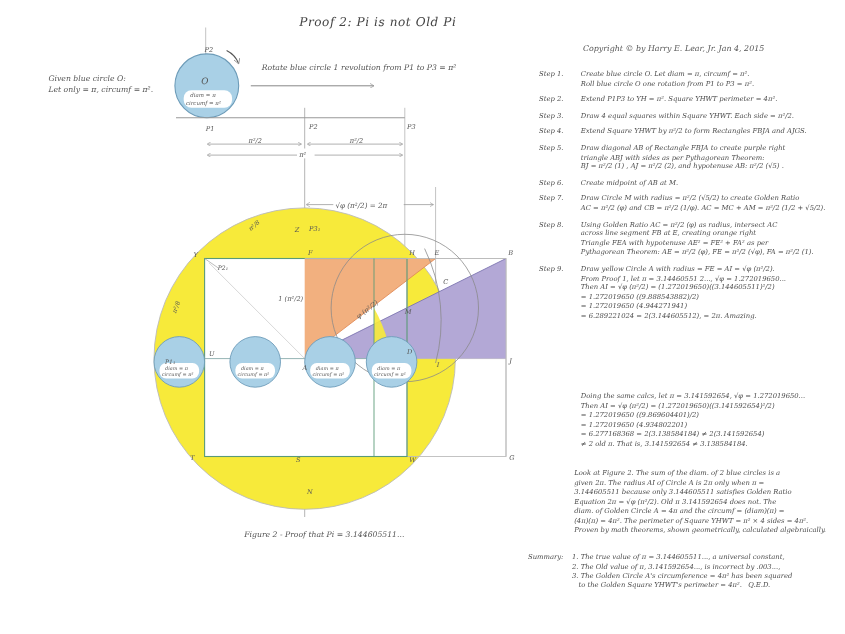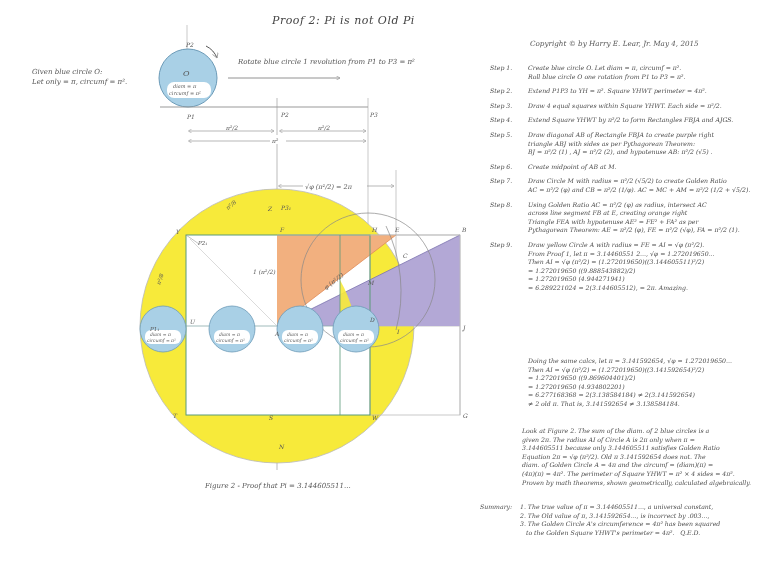--- a/index.html
+++ b/index.html
@@ -1,45 +1,45 @@
 <!DOCTYPE html>
 <html><head>
 <meta charset="utf-8">
 <style>
   html,body{margin:0;padding:0;background:#ffffff;}
   body{width:768px;height:576px;position:relative;overflow:hidden;font-family:"DejaVu Serif",serif;color:#3a3a3a;}
   .hand{font-family:"DejaVu Serif",serif;font-style:italic;}
   #title{position:absolute;left:228px;top:14px;font-size:11px;letter-spacing:0.5px;color:#444;margin-left:44px;}
-  #given{position:absolute;left:32px;top:67px;font-size:7px;line-height:10px;color:#555;}
+  #given{position:absolute;left:44px;top:67px;font-size:7px;line-height:10px;color:#555;}
   #copyright{position:absolute;left:530px;top:39px;font-size:7.2px;color:#555;}
   .steps{position:absolute;left:490px;top:64px;width:272px;font-size:6.2px;line-height:8.6px;color:#4a4a4a;}
   .step{position:relative;margin-bottom:6px;padding-left:38px;}
   .step .lbl{position:absolute;left:0;top:0;}
   .step .line{display:block;white-space:nowrap;}
   .block{position:absolute;font-size:6.2px;line-height:8.6px;color:#4a4a4a;white-space:nowrap;}
   #calc2{left:528px;top:357px;}
   #look{left:522px;top:427px;}
   #summary{left:480px;top:503px;}
   #summary .lbl{position:absolute;left:0;top:0;}
   #summary .items{margin-left:40px;}
-  #caption{position:absolute;left:205px;top:482px;font-size:7px;color:#555;}
+  #caption{position:absolute;left:222px;top:482px;font-size:7px;color:#555;}
   svg{position:absolute;left:0;top:0;}
   svg text{font-family:"DejaVu Serif",serif;font-style:italic;fill:#555;}
 </style>
 </head>
 <body>
 
 <div id="title" class="hand">Proof 2: Pi is not Old Pi</div>
 
 <div id="given" class="hand">
   <div>Given blue circle O:</div>
   <div>Let only = π, circumf = π².</div>
 </div>
 
-<div id="copyright" class="hand">Copyright © by Harry E. Lear, Jr. May 4, 2015</div>
+<div id="copyright" class="hand">Copyright © by Harry E. Lear, Jr. Jan 4, 2015</div>
 
 <svg width="768" height="576" viewBox="0 0 768 576">
   <defs>
     <marker id="arr" markerWidth="6" markerHeight="6" refX="5" refY="3" orient="auto">
       <path d="M0,0 L5,3 L0,6" fill="none" stroke="#999" stroke-width="0.8"></path>
     </marker>
     <marker id="arrs" markerWidth="6" markerHeight="6" refX="1" refY="3" orient="auto">
       <path d="M5,0 L0,3 L5,6" fill="none" stroke="#999" stroke-width="0.8"></path>
     </marker>
     <clipPath id="yclip">

